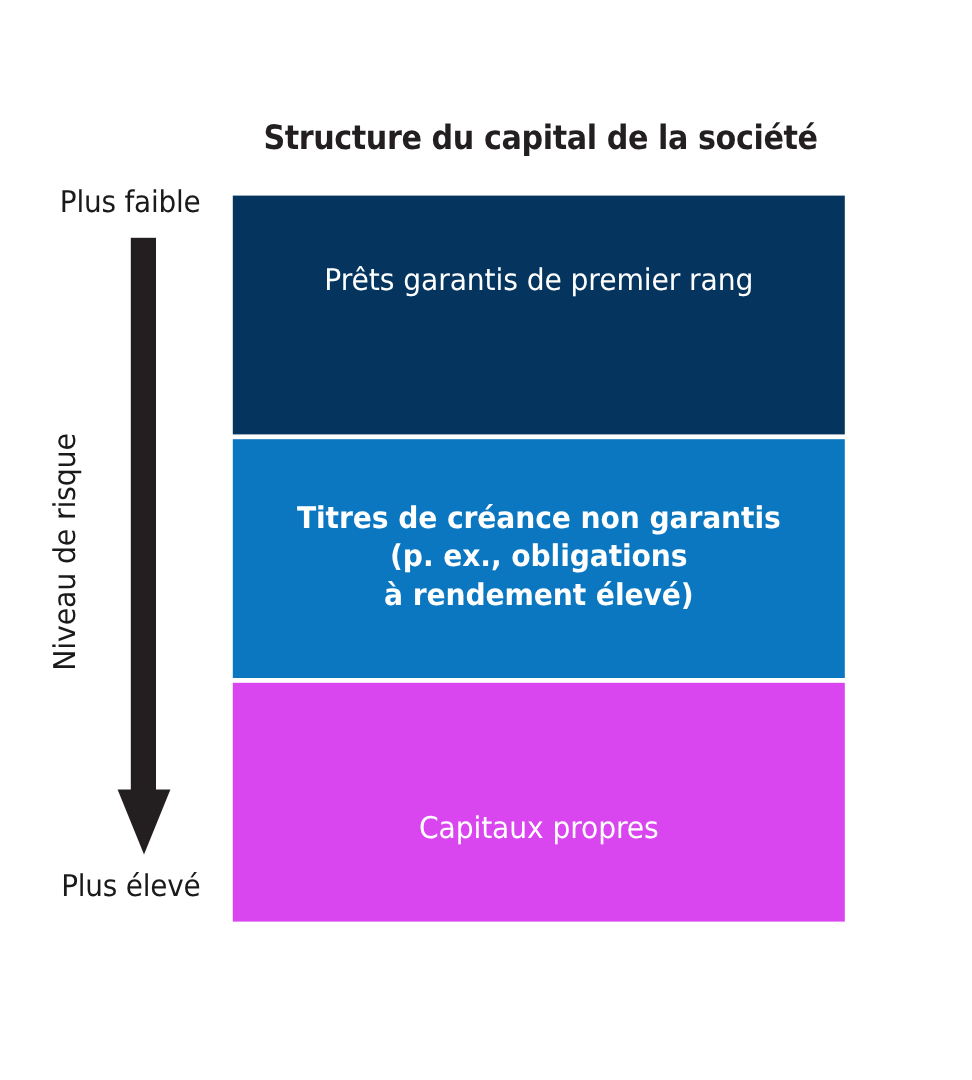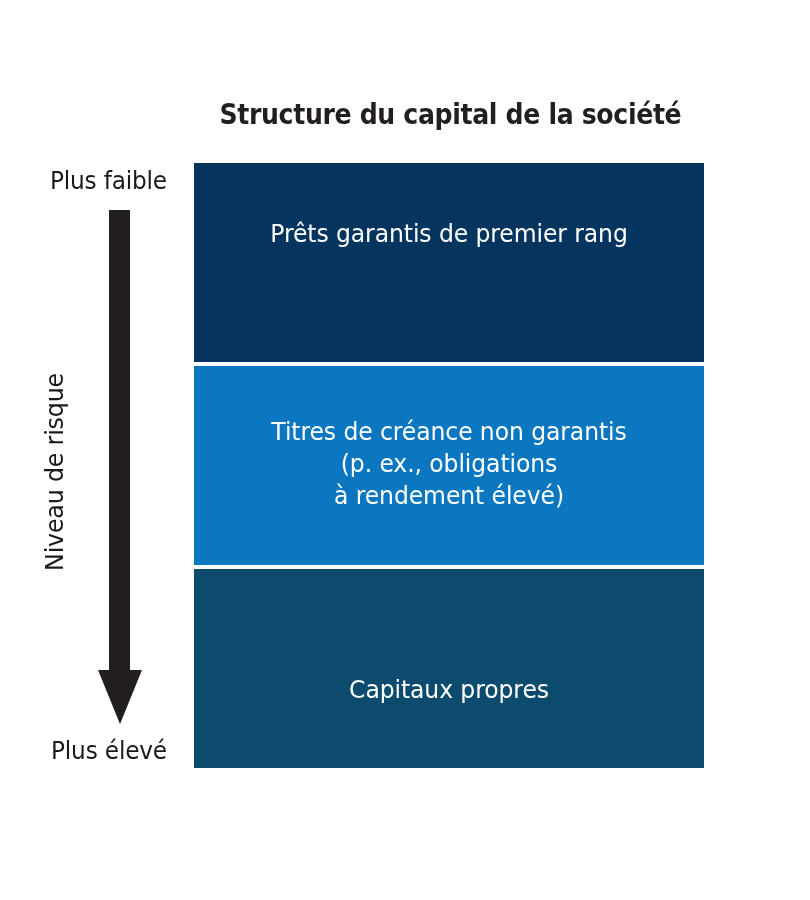--- a/index.html
+++ b/index.html
@@ -34,21 +34,21 @@
     color: #231f20;
     transform: scaleX(0.90);
     transform-origin: center center;
     white-space: nowrap;
   }
 
   
   #risk-axis {
     position: absolute;
     left: 0;
-    top: 152px;
+    top: 140px;
     width: 194px;
     height: 640px;
   }
   .axis-endpoint-label {
     position: absolute;
     width: 180px;
     left: 0;
     text-align: right;
     padding-right: 14px;
     box-sizing: border-box;
@@ -125,24 +125,24 @@
     line-height: 32px;
     letter-spacing: -0.1px;
     transform: scaleX(0.94);
     transform-origin: center center;
     white-space: pre-line;
   }
 
   #band-senior-loans   { flex: 0 0 199px; background: #05355e; }
   #band-senior-loans .band-label   { margin-top: -58px; }
 
-  #band-unsecured-debt { flex: 0 0 199px; background: #0a77c0; }
+  #band-unsecured-debt { flex: 0 0 199px; background: #0a77c0; font-weight: bold; }
   #band-unsecured-debt .band-label { margin-top: -4px; }
 
-  #band-equity         { flex: 0 0 199px; background: #0c4a6e; }
+  #band-equity         { flex: 0 0 199px; background: #d946ef; }
   #band-equity .band-label         { margin-top: 42px; }
 </style>
 </head>
 <body>
 
 <div id="figure">
 
   <div id="chart-title">Structure du capital de la société</div>
 
   <div id="risk-axis">

